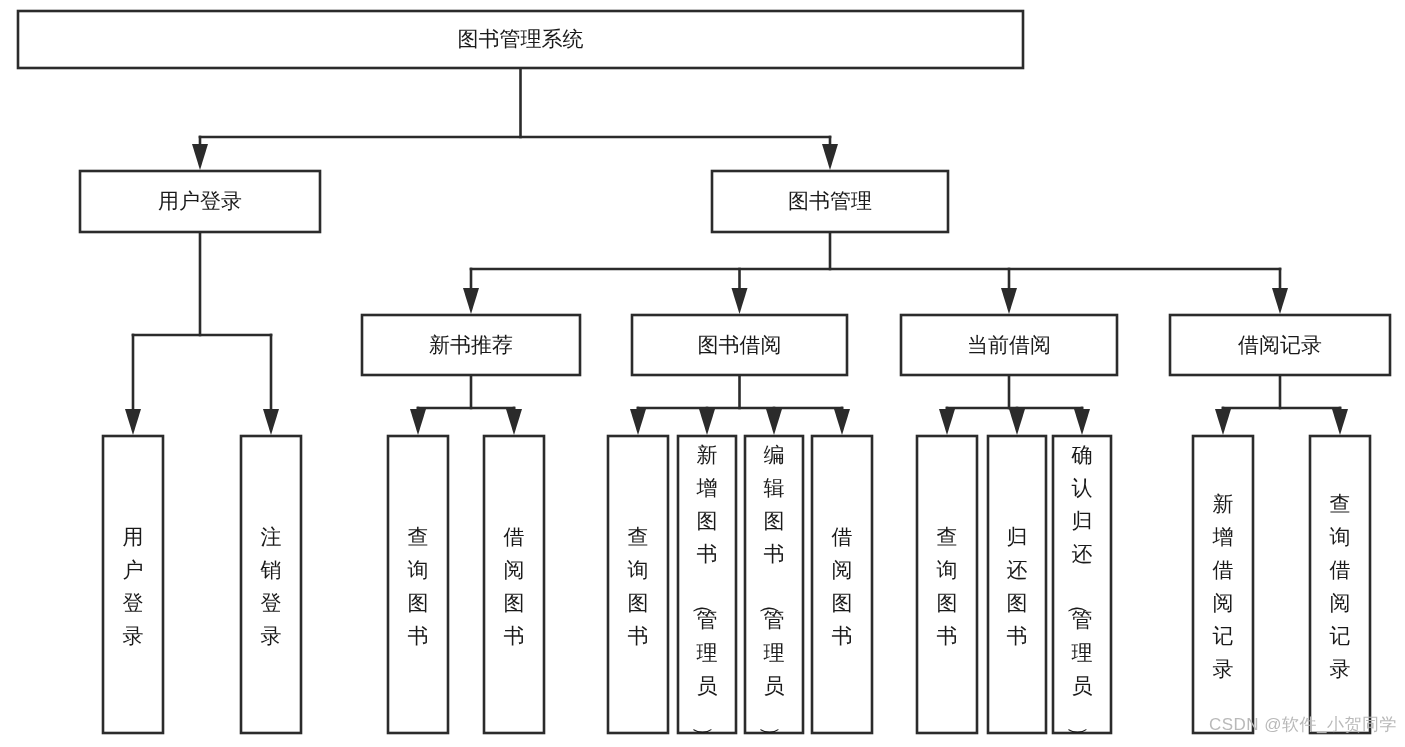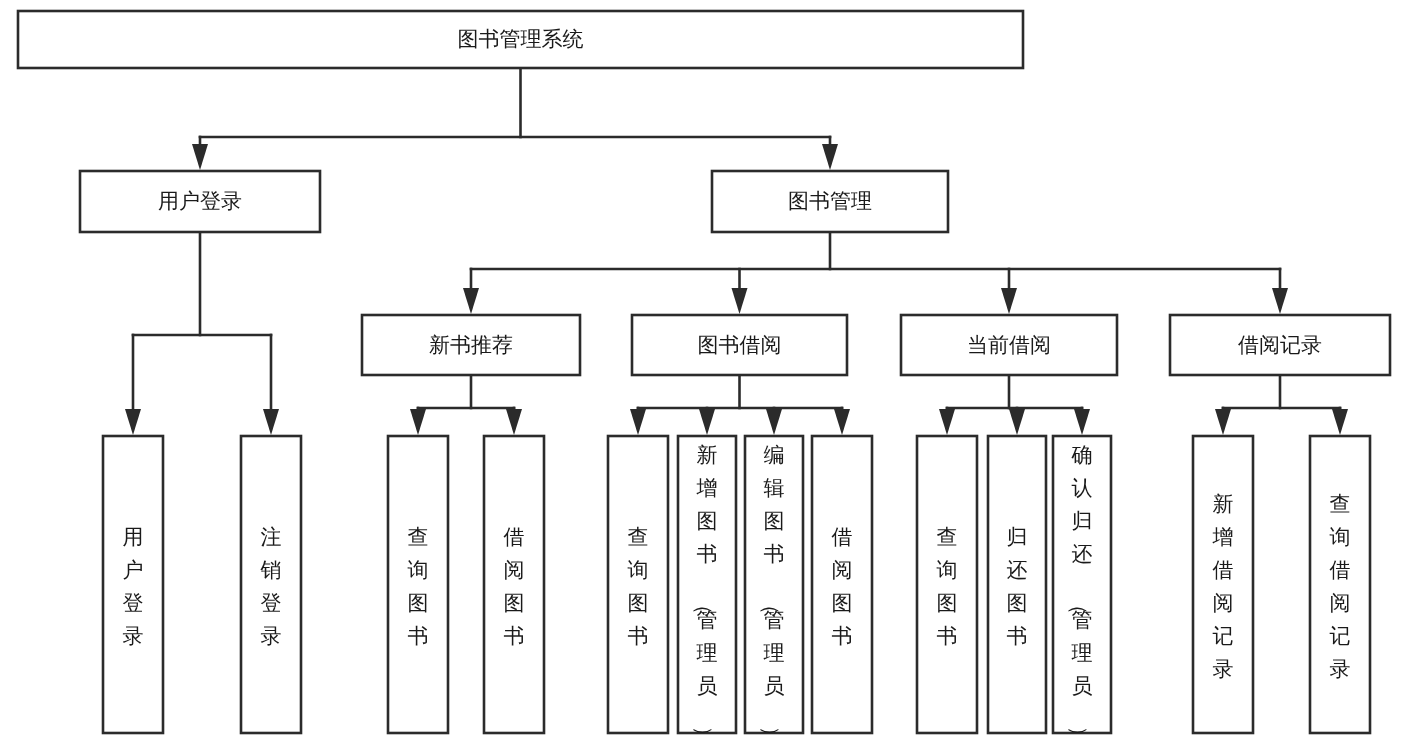--- a/index.html
+++ b/index.html
@@ -199,13 +199,14 @@
         <g>
           <rect class="node-box" x="1193" y="436" width="60" height="297"></rect>
           <text class="node-label-v" x="1223" y="511.24"><tspan x="1223" dy="0">新</tspan><tspan x="1223" dy="33">增</tspan><tspan x="1223" dy="33">借</tspan><tspan x="1223" dy="33">阅</tspan><tspan x="1223" dy="33">记</tspan><tspan x="1223" dy="33">录</tspan></text>
         </g>
         <g>
           <rect class="node-box" x="1310" y="436" width="60" height="297"></rect>
           <text class="node-label-v" x="1340" y="511.24"><tspan x="1340" dy="0">查</tspan><tspan x="1340" dy="33">询</tspan><tspan x="1340" dy="33">借</tspan><tspan x="1340" dy="33">阅</tspan><tspan x="1340" dy="33">记</tspan><tspan x="1340" dy="33">录</tspan></text>
         </g>
       </g>
   </svg>
+  <div class="watermark">CSDN @软件_小贺同学</div>
 </div>
 
 </body></html>

